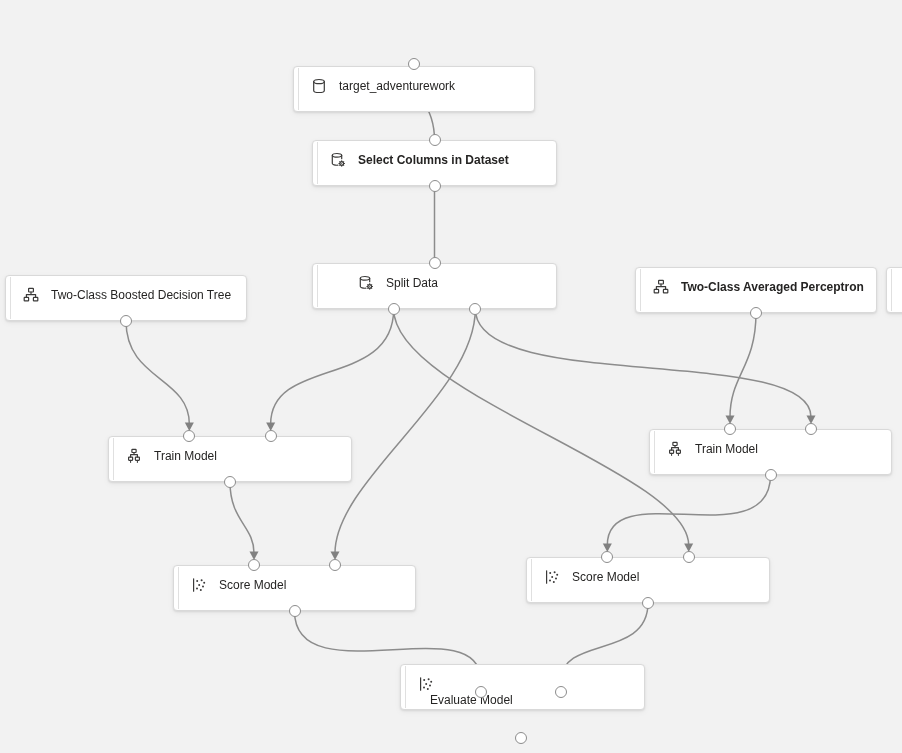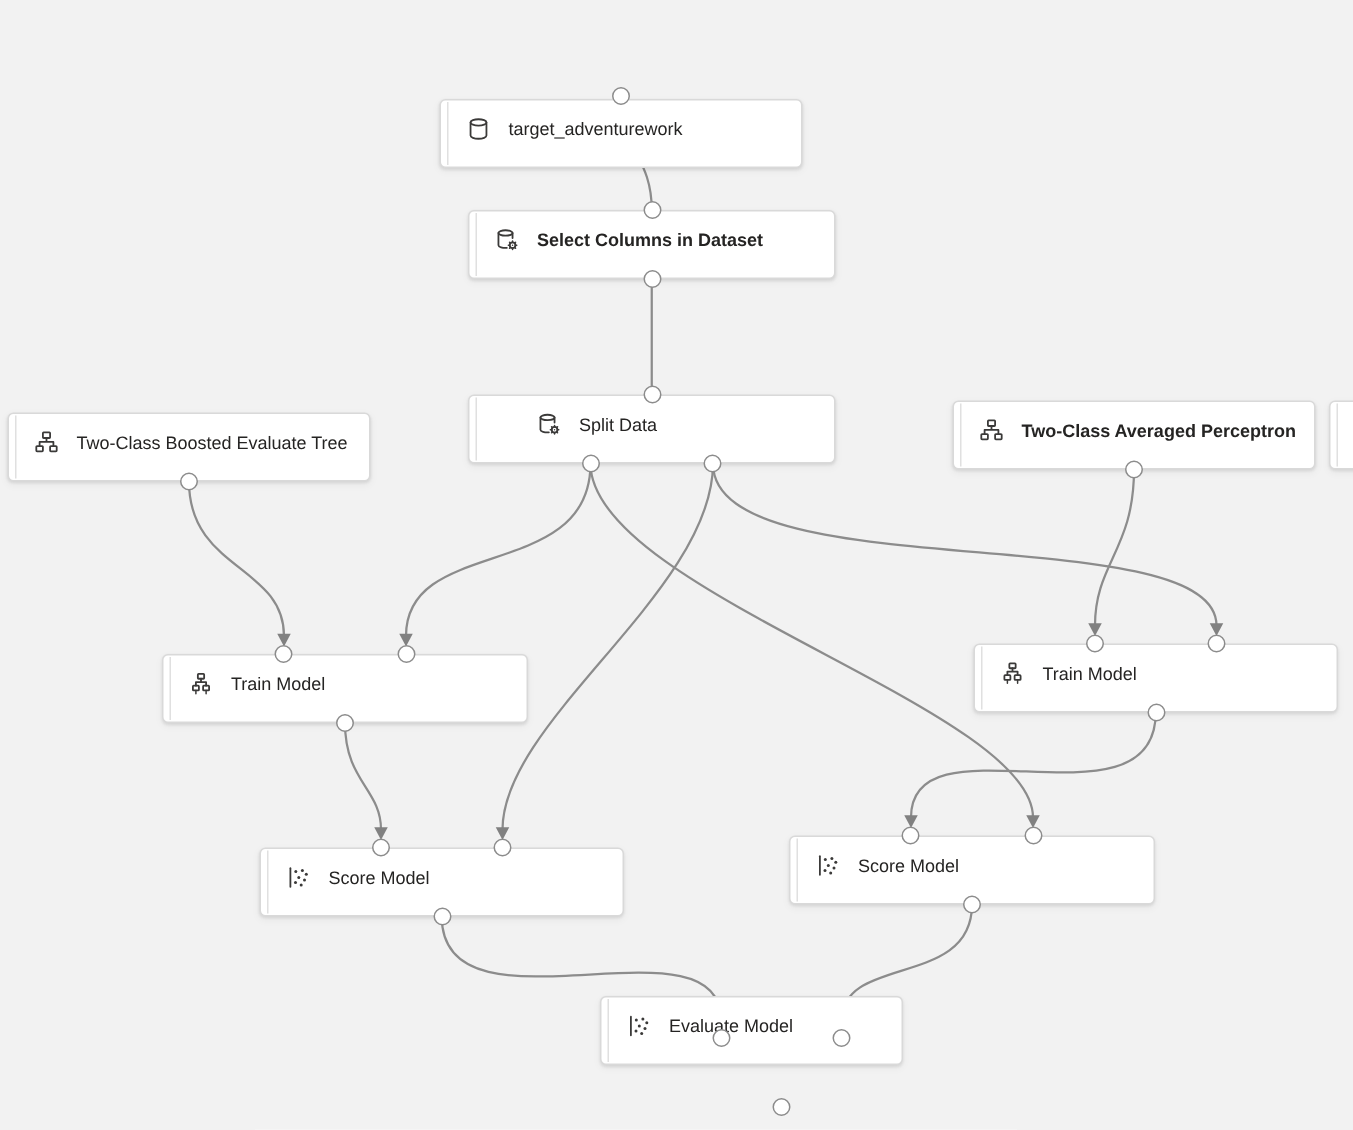--- a/index.html
+++ b/index.html
@@ -117,21 +117,21 @@
     <div class="port" style="left: 428.5px; top: 257px;"></div>
     <div class="port" style="left: 387.667px; top: 303px;"></div>
     <div class="port" style="left: 469.333px; top: 303px;"></div>
     <div class="node" style="left: 5px; top: 275px; width: 242px; height: 46px;">
       <span class="icon-wrap"><svg class="icon" viewBox="0 0 16 16">
           <rect x="5.6" y="1.3" width="4.8" height="3.7" rx="0.5"></rect>
           <path d="M8 5v2.6M3.4 7.6h9.2M3.4 7.6v2.8M12.6 7.6v2.8"></path>
           <rect x="1.2" y="10.4" width="4.4" height="3.5" rx="0.5"></rect>
           <rect x="10.4" y="10.4" width="4.4" height="3.5" rx="0.5"></rect>
         </svg></span>
-      <span class="label">Two-Class Boosted Evaluate Tree</span>
+      <span class="label">Two-Class Boosted Decision Tree</span>
     </div>
     <div class="port" style="left: 120px; top: 315px;"></div>
     <div class="node" style="left: 635px; top: 267px; width: 242px; height: 46px; font-weight: bold;">
       <span class="icon-wrap"><svg class="icon" viewBox="0 0 16 16">
           <rect x="5.6" y="1.3" width="4.8" height="3.7" rx="0.5"></rect>
           <path d="M8 5v2.6M3.4 7.6h9.2M3.4 7.6v2.8M12.6 7.6v2.8"></path>
           <rect x="1.2" y="10.4" width="4.4" height="3.5" rx="0.5"></rect>
           <rect x="10.4" y="10.4" width="4.4" height="3.5" rx="0.5"></rect>
         </svg></span>
       <span class="label">Two-Class Averaged Perceptron</span>
@@ -192,21 +192,21 @@
             <circle cx="12" cy="9.6" r="1"></circle>
             <circle cx="6" cy="11.4" r="1"></circle>
             <circle cx="9.8" cy="13" r="1"></circle>
           </g>
         </svg></span>
       <span class="label">Score Model</span>
     </div>
     <div class="port" style="left: 601.333px; top: 551px;"></div>
     <div class="port" style="left: 682.667px; top: 551px;"></div>
     <div class="port" style="left: 642px; top: 597px;"></div>
-    <div class="node" style="left: 400px; top: 664px; width: 202px; height: 46px;">
+    <div class="node" style="left: 400px; top: 664px; width: 245px; height: 46px; flex-direction: column;">
       <span class="icon-wrap"><svg class="icon" viewBox="0 0 16 16">
           <path d="M2.6 1.8v12.4"></path>
           <g fill="#3b3a39" stroke="none">
             <circle cx="6.2" cy="4" r="1"></circle>
             <circle cx="10.6" cy="3.3" r="1"></circle>
             <circle cx="13.2" cy="5.8" r="1"></circle>
             <circle cx="8.2" cy="8" r="1"></circle>
             <circle cx="12" cy="9.6" r="1"></circle>
             <circle cx="6" cy="11.4" r="1"></circle>
             <circle cx="9.8" cy="13" r="1"></circle>

